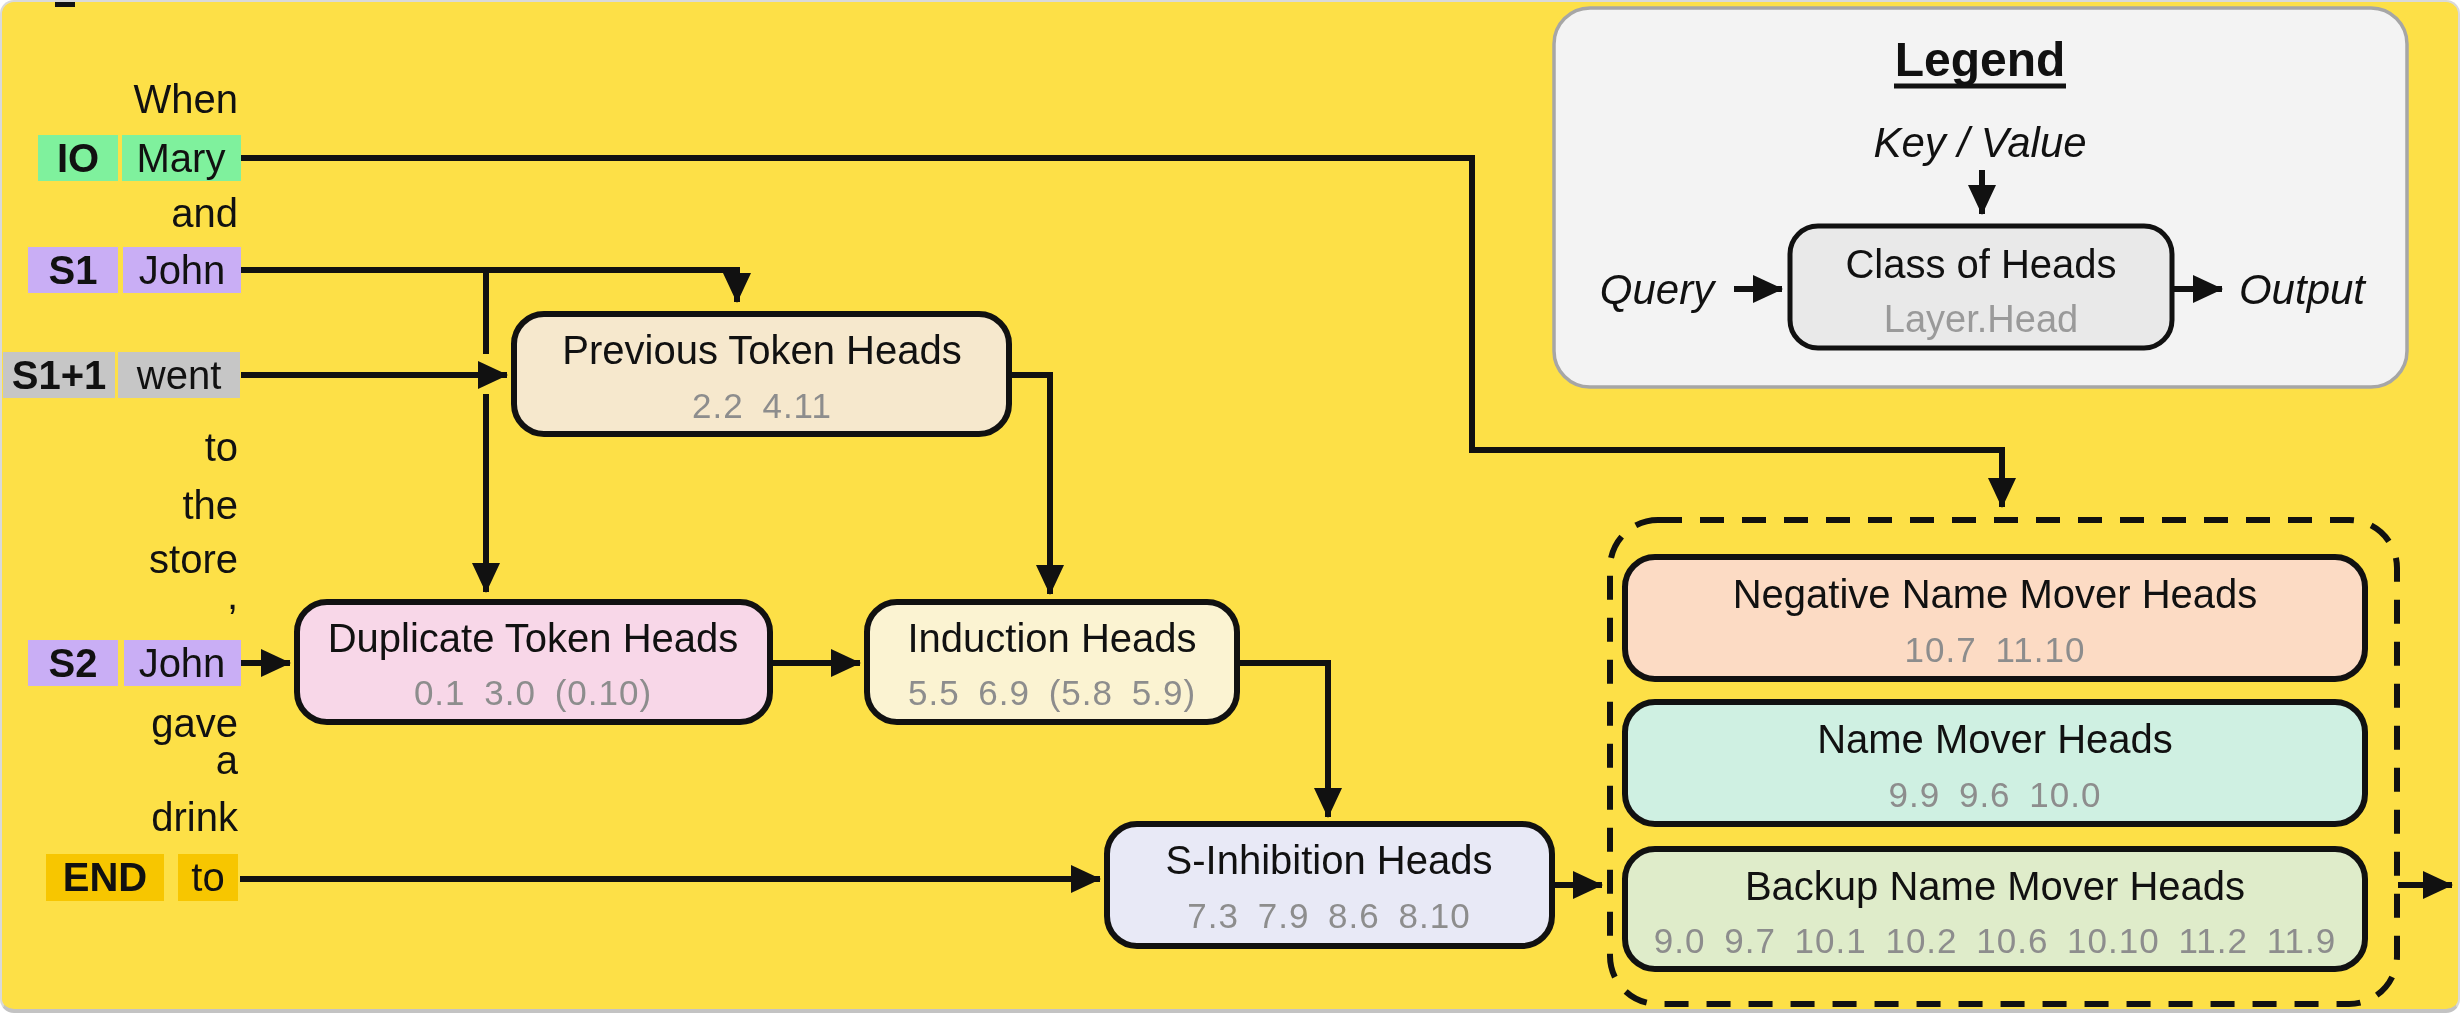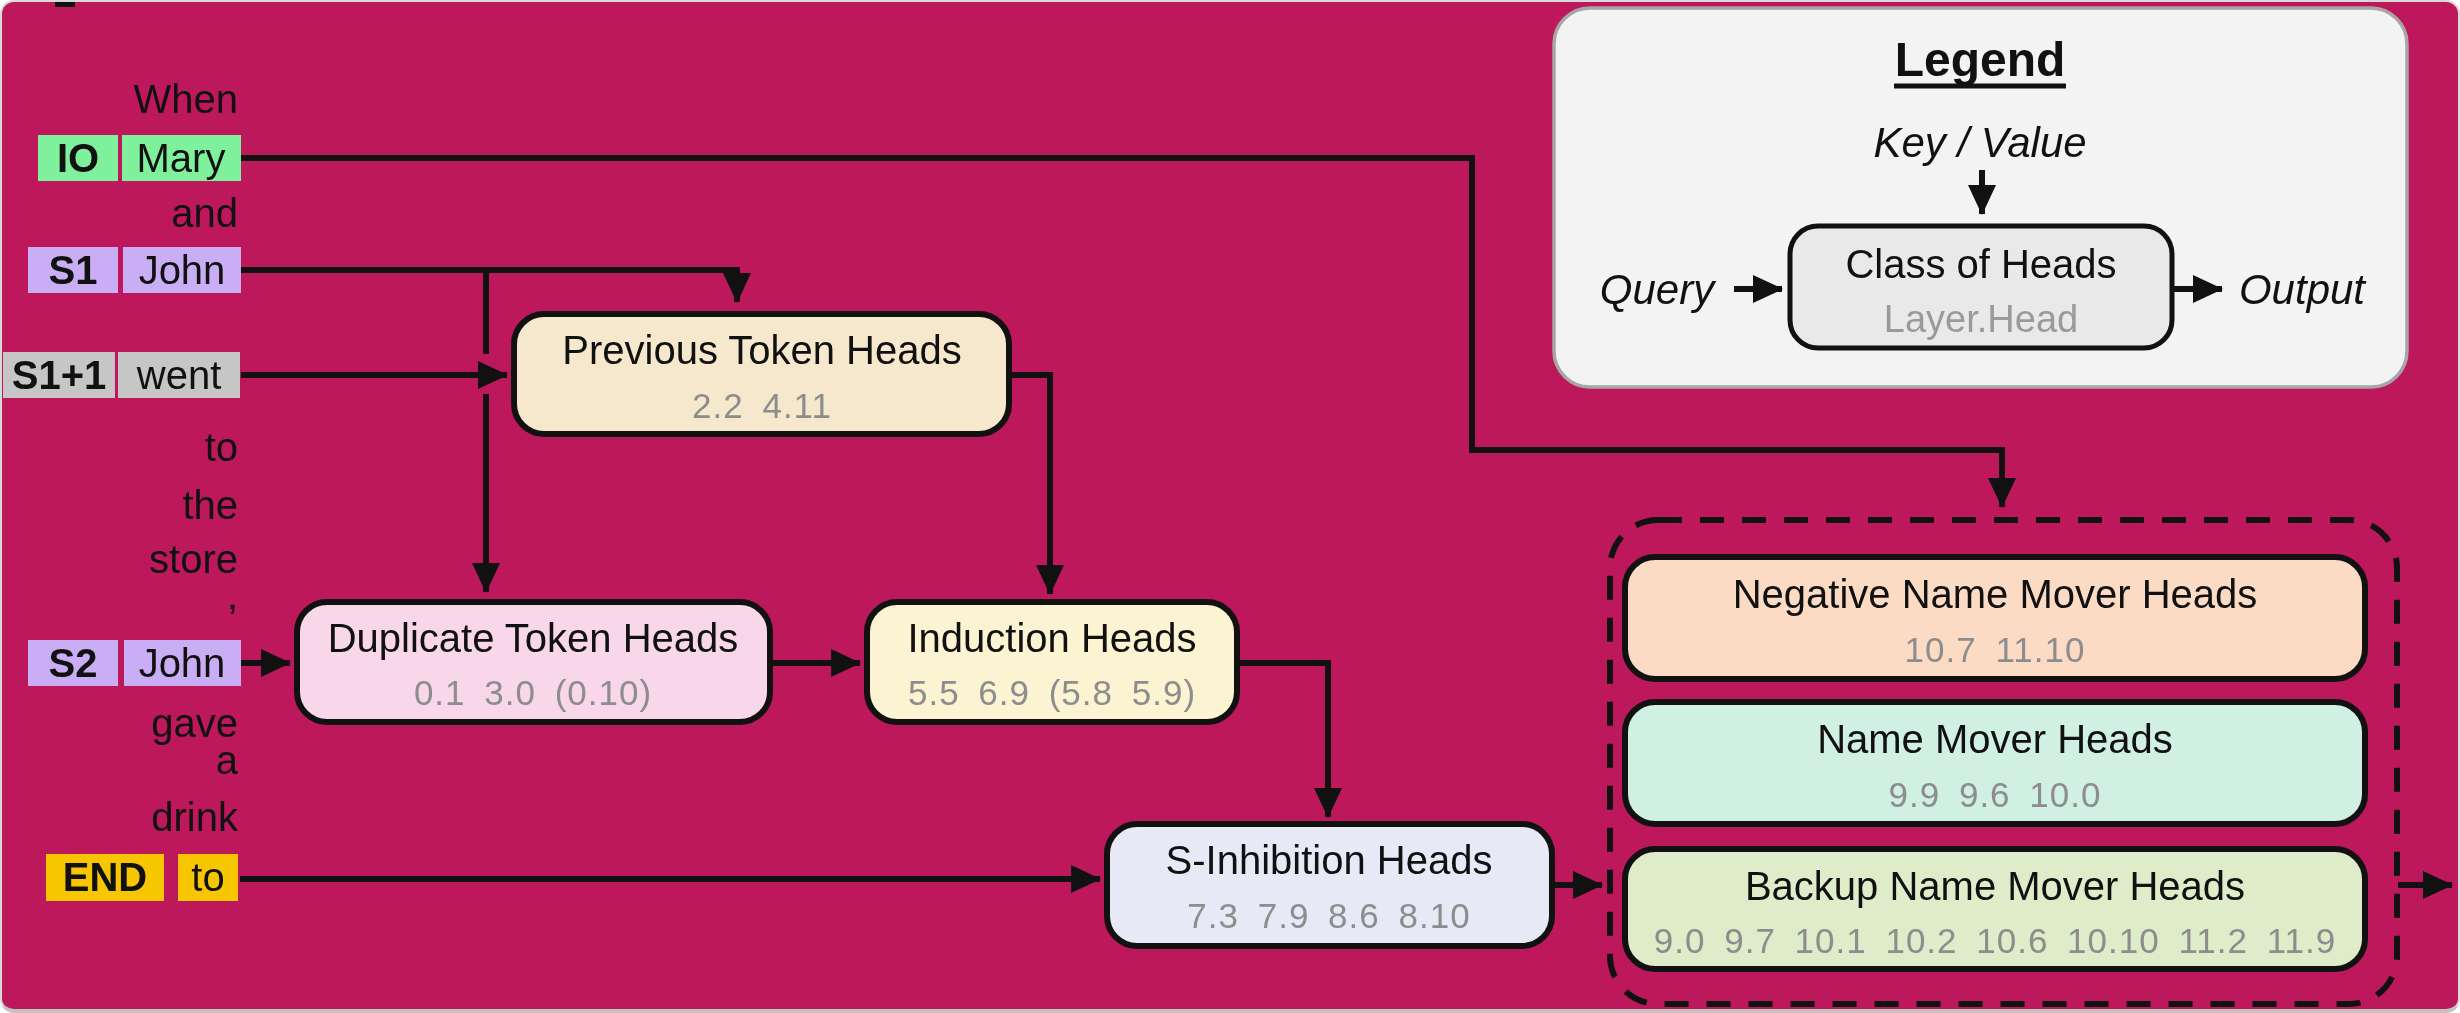--- a/index.html
+++ b/index.html
@@ -1,20 +1,20 @@
 <!DOCTYPE html>
 <html><head>
 <meta charset="utf-8">
 <style>
   html,body{margin:0;padding:0;background:#ffffff;}
   .canvas{
     position:relative;
     width:2460px;height:1013px;
     box-sizing:border-box;
-    background:#be185d;
+    background:#fde047;
     border:2px solid #d9d9d9;
     border-bottom:4px solid #c3c3c3;
     border-radius:14px;
     overflow:hidden;
     font-family:"Liberation Sans", sans-serif;
   }
   svg{display:block;}
   .edge{stroke:#111;stroke-width:6;fill:none;}
   .node{stroke:#111;stroke-width:6;}
   .cluster{stroke:#111;stroke-width:6;fill:none;stroke-dasharray:24 18;}

